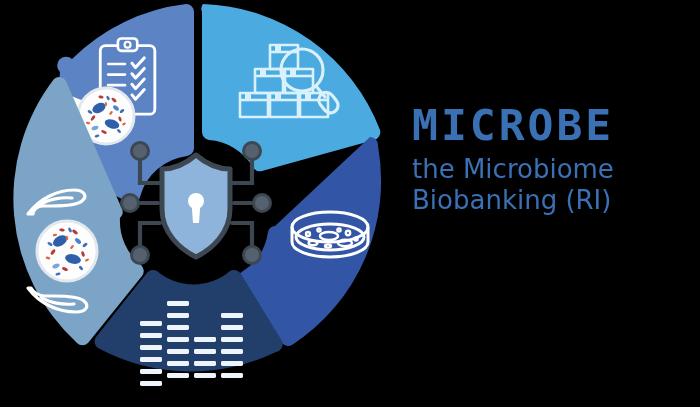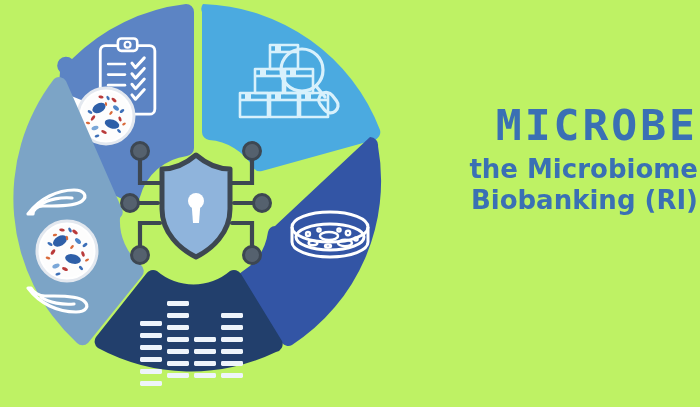--- a/index.html
+++ b/index.html
@@ -11,41 +11,40 @@
     width: 700px;
     height: 407px;
     overflow: hidden;
     font-family: "DejaVu Sans", sans-serif;
     position: relative;
   }
   #stage {
     position: relative;
     width: 700px;
     height: 407px;
-    background: #bef264;
-    text-align: right;
+    background: #000000;
   }
   #wheel {
     position: absolute;
     left: 0px;
     top: 0px;
     width: 410px;
     height: 407px;
   }
   #brand {
     position: absolute;
     left: 412px;
     top: 104px;
     width: 286px;
     height: 200px;
   }
   .brand-line {
     color: #3a70b4;
     font-family: "DejaVu Sans", sans-serif;
-    font-weight: bold;
+    font-weight: normal;
     letter-spacing: 0.5px;
     white-space: nowrap;
     line-height: 1;
   }
   #brand-title {
     font-size: 43px;
     letter-spacing: 3px;
     margin-bottom: 9px;
     font-family: "DejaVu Sans Mono", monospace;
     font-weight: bold;
@@ -349,16 +348,16 @@
       <g fill="#ffffff">
         <circle cx="0" cy="-2" r="8"></circle>
         <path d="M-4.5 0 L-3 20 L3 20 L4.5 0 Z"></path>
       </g>
     </g>
   </svg>
 
   <div id="brand" style="color: rgb(58, 112, 180);">
     <div id="brand-title" class="brand-line" style="color: rgb(58, 112, 180);">MICROBE</div>
     <div class="brand-line brand-sub" style="color: rgb(58, 112, 180);">the Microbiome</div>
-    <div class="brand-line brand-sub" style="color: rgb(58, 112, 180); margin-left: 33px;">Biobanking (RI)</div>
+    <div class="brand-line brand-sub" style="color: rgb(58, 112, 180);">Biobanking (RI)</div>
   </div>
 
 </div>
 
 </body></html>

